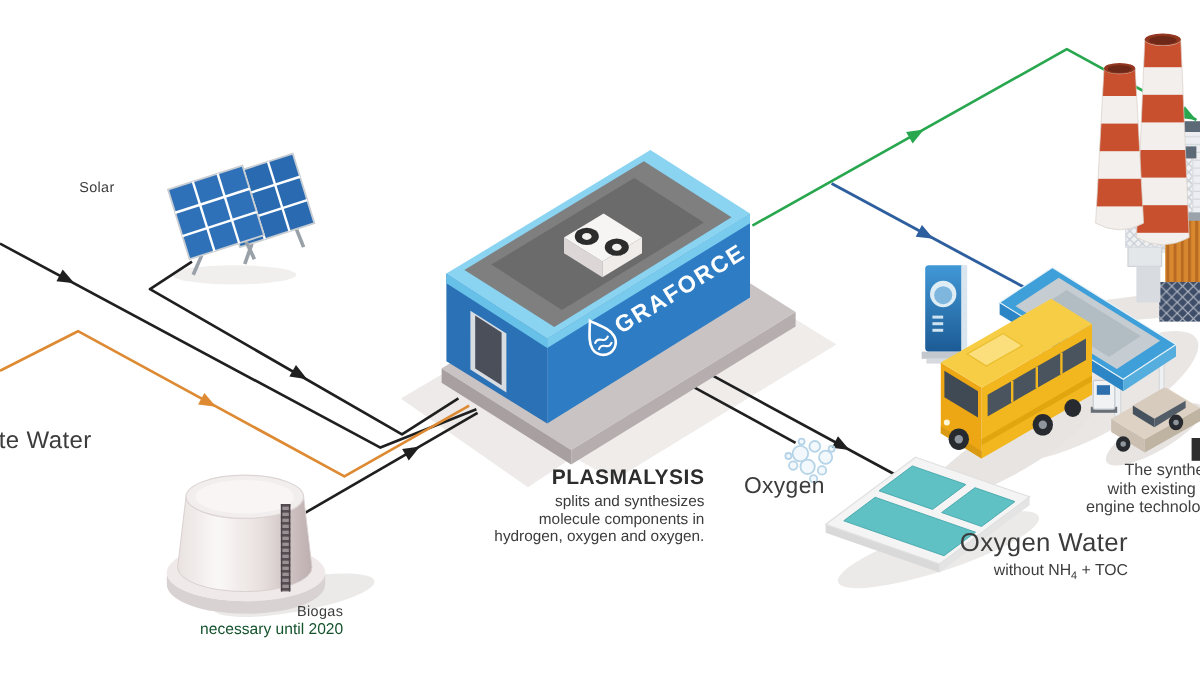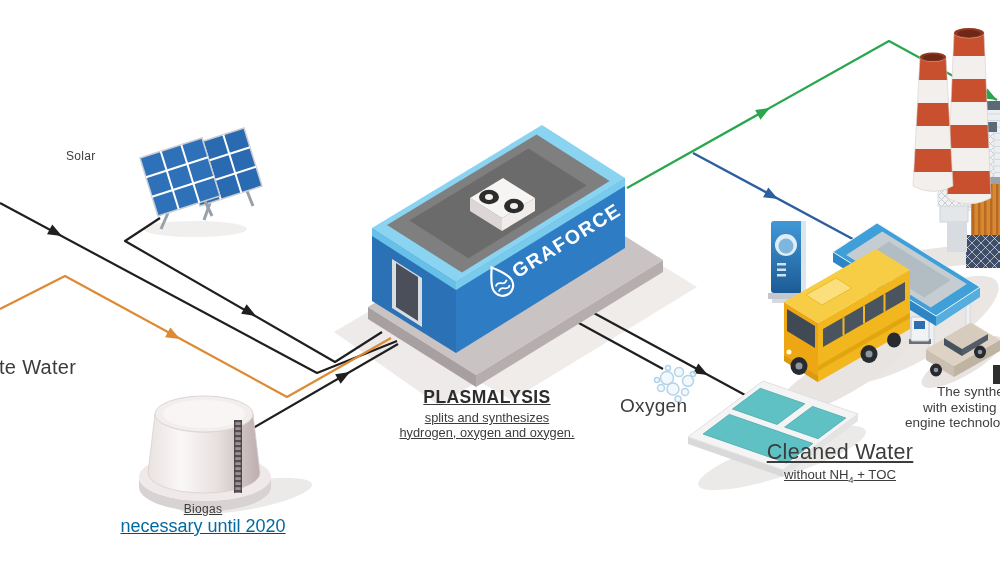--- a/index.html
+++ b/index.html
@@ -1,22 +1,22 @@
 <!DOCTYPE html>
 <html><head>
 <meta charset="utf-8">
 <style>
   html,body{margin:0;padding:0;background:#fff;}
   .stage{position:relative;width:1000px;height:562px;background:#ffffff;overflow:hidden;
          font-family:"Liberation Sans",sans-serif;color:#3c3c3c;}
   .stage svg{position:absolute;left:0;top:0;}
   .lbl{position:absolute;white-space:nowrap;color:#3c3c3c;}
   .big{font-size:12px;letter-spacing:.3px;}
-  .center{text-align:center;white-space:normal;text-decoration:underline;}
-  .small{font-size:18px;color:#0369a1;}
+  .center{text-align:right;white-space:normal;}
+  .small{font-size:13px;color:#14532d;}
   .pl-title{font-size:17.5px;font-weight:bold;letter-spacing:.4px;color:#2d2d2d;}
   .pl-desc{font-size:12.8px;line-height:14.6px;color:#3c3c3c;margin-top:3px;}
   .cw-title{font-size:21.5px;letter-spacing:.3px;}
   .cw-sub{font-size:13.2px;margin-top:2px;}
   .cw-sub sub{font-size:9px;}
   .rline{font-size:13.5px;color:#3f3f3f;}
   .frag{position:absolute;background:#2e2e2e;}
 </style>
 </head>
 <body>
@@ -290,28 +290,29 @@
 
 <div class="lbl center" style="left:120px;top:502px;width:166px;">
   <div class="big">Biogas</div>
   <div class="small">necessary until 2020</div>
 </div>
 
 <div class="lbl center" style="left:387px;top:387px;width:200px;">
   <div class="pl-title">PLASMALYSIS</div>
   <div class="pl-desc">
     <div>splits and synthesizes</div>
+    <div>molecule components in</div>
     <div>hydrogen, oxygen and oxygen.</div>
   </div>
 </div>
 
 <div class="lbl" style="left:620px;top:395px;font-size:19px;letter-spacing:.3px;">Oxygen</div>
 
 <div class="lbl center" style="left:740px;top:440px;width:200px;">
-  <div class="cw-title">Cleaned Water</div>
+  <div class="cw-title">Oxygen Water</div>
   <div class="cw-sub"><span>without NH</span><sub>4</sub><span> + TOC</span></div>
 </div>
 
 <div class="lbl rline" style="left:937px;top:384px;">The synthe</div>
 <div class="lbl rline" style="left:923px;top:399.5px;">with existing</div>
 <div class="lbl rline" style="left:905px;top:415px;">engine technolog</div>
 <div class="frag" style="left:993px;top:365px;width:7px;height:19px;"></div>
 
 </div>
 

